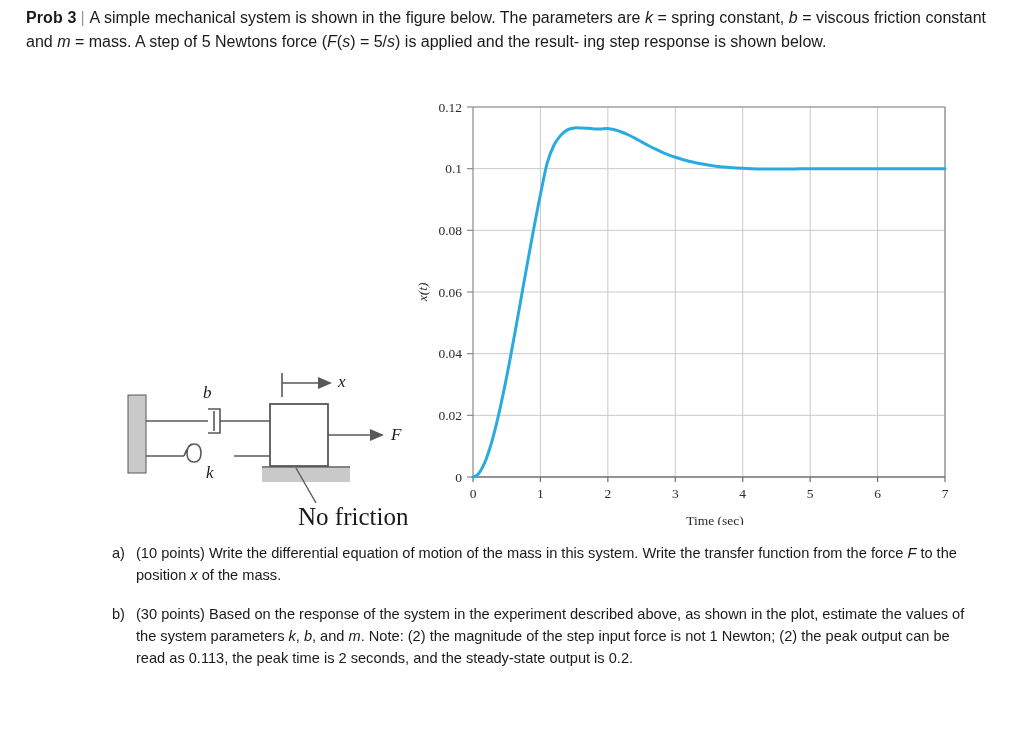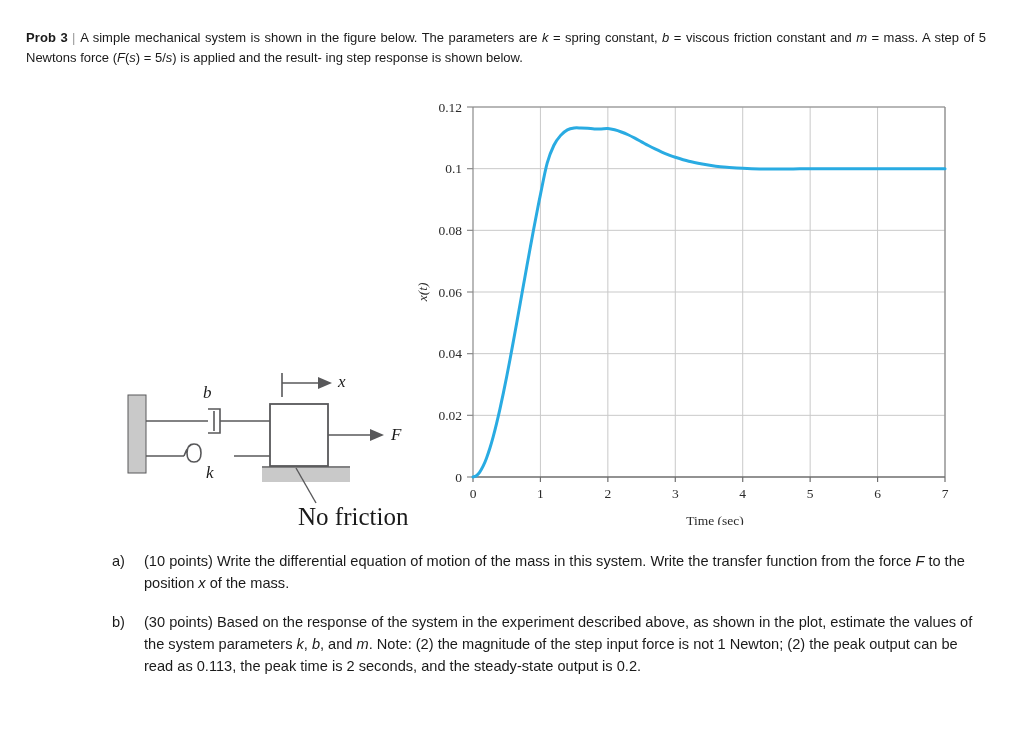--- a/index.html
+++ b/index.html
@@ -13,23 +13,23 @@
     position: relative;
     font-family: "Liberation Sans", sans-serif;
     color: #1a1a1a;
     overflow: hidden;
   }
 
   
   #problem-header {
     position: absolute;
     left: 26px;
-    top: 28px;
+    top: 6px;
     width: 960px;
-    font-size: 13px;
+    font-size: 16px;
     line-height: 1.52;
     text-align: justify;
   }
   .prob-label {
     font-weight: bold;
     letter-spacing: 0.1px;
   }
   .prob-bar {
     display: inline-block;
     color: #999;
@@ -115,21 +115,21 @@
     position: relative;
     padding-left: 24px;
     margin-bottom: 17px;
     text-align: left;
   }
   .qmarker {
     position: absolute;
     left: 0;
     top: 0;
   }
-  .qpart p { margin: 8px; }
+  .qpart p { margin: 0; }
   .hint { font-style: italic; }
 </style>
 </head>
 <body>
 
 <div id="problem-header">
   <span class="prob-label">Prob 3</span><span class="prob-bar">|</span><span class="prob-body"><span>A simple mechanical system is shown in the figure below.  The parameters are </span><em class="v">k</em><span> = spring constant, </span><em class="v">b</em><span> =</span>
   <span>viscous friction constant and </span><em class="v">m</em><span> = mass.  A step of 5 Newtons force (</span><em class="v">F</em><span>(</span><em class="v">s</em><span>) = 5/</span><em class="v">s</em><span>) is applied and the result-</span>
   <span>ing step response is shown below.</span></span>
 </div>

